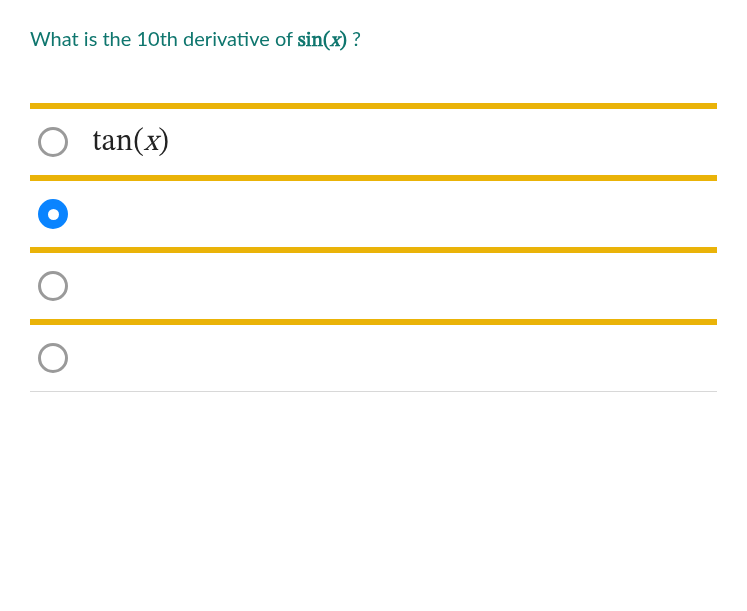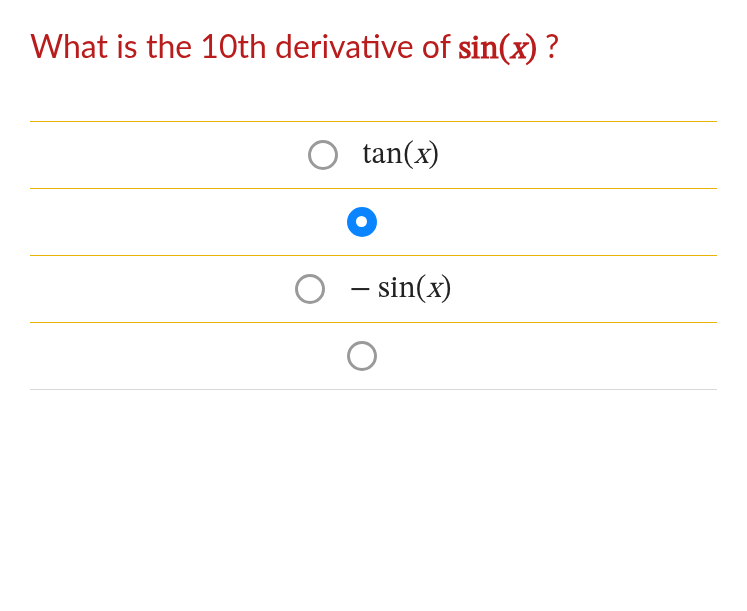--- a/index.html
+++ b/index.html
@@ -9,40 +9,39 @@
     }
     body {
       font-family: -apple-system, BlinkMacSystemFont, "Segoe UI", "Lato", sans-serif;
       background: #fff;
       width: 747px;
       height: 611px;
       padding: 24px 30px;
       color: #333;
     }
     .question {
-      font-size: 32px;
+      font-size: 20px;
       font-weight: 400;
-      color: #b91c1c;
+      color: #0f766e;
       margin-bottom: 48px;
       line-height: 1.4;
     }
     .question .math-bold {
       font-family: "Cambria Math", "STIX Two Math", "Times New Roman", serif;
       font-weight: 700;
     }
     .options {
       width: 100%;
     }
     .option-row {
       display: flex;
       align-items: center;
-      border-top: 1px solid #eab308;
+      border-top: 6px solid #eab308;
       padding: 18px 8px;
       cursor: pointer;
-      justify-content: center;
     }
     .option-row:last-child {
       border-bottom: 1px solid #d8d8d8;
     }
     .radio {
       width: 30px;
       height: 30px;
       border-radius: 50%;
       border: 3px solid #9a9a9a;
       margin-right: 24px;
@@ -92,21 +91,20 @@
     <div class="radio"></div>
     <div class="option-label"><span class="fn">tan</span>(<span class="var">x</span>)</div>
   </div>
 
   <div class="option-row">
     <div class="radio selected"></div>
   </div>
 
   <div class="option-row">
     <div class="radio"></div>
-    <div class="option-label"><span class="minus">−</span> <span class="fn">sin</span>(<span class="var">x</span>)</div>
   </div>
 
 
   <div class="option-row">
     <div class="radio"></div>
   </div>
 
 </div>
 
 </body></html>

